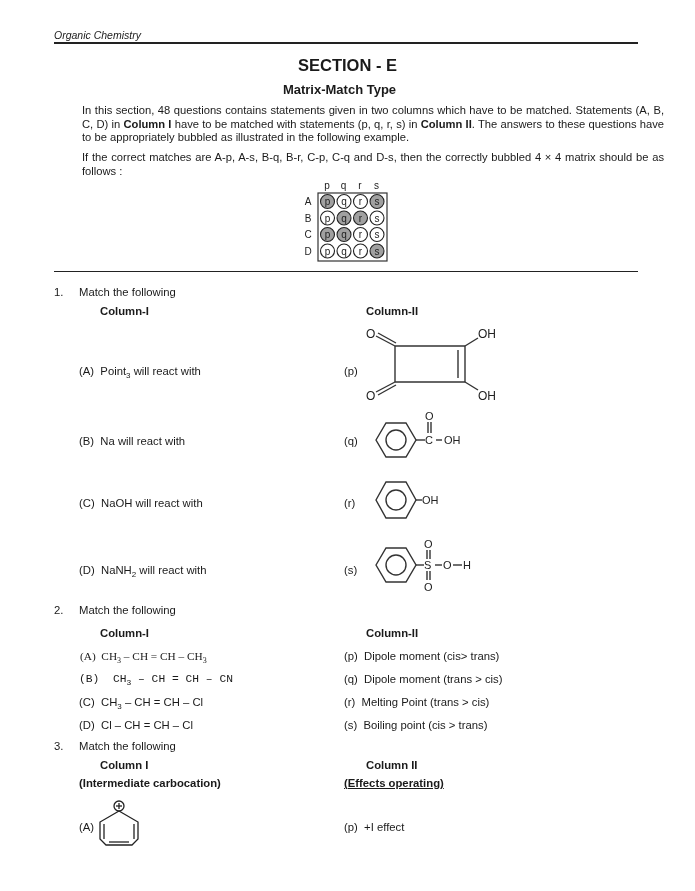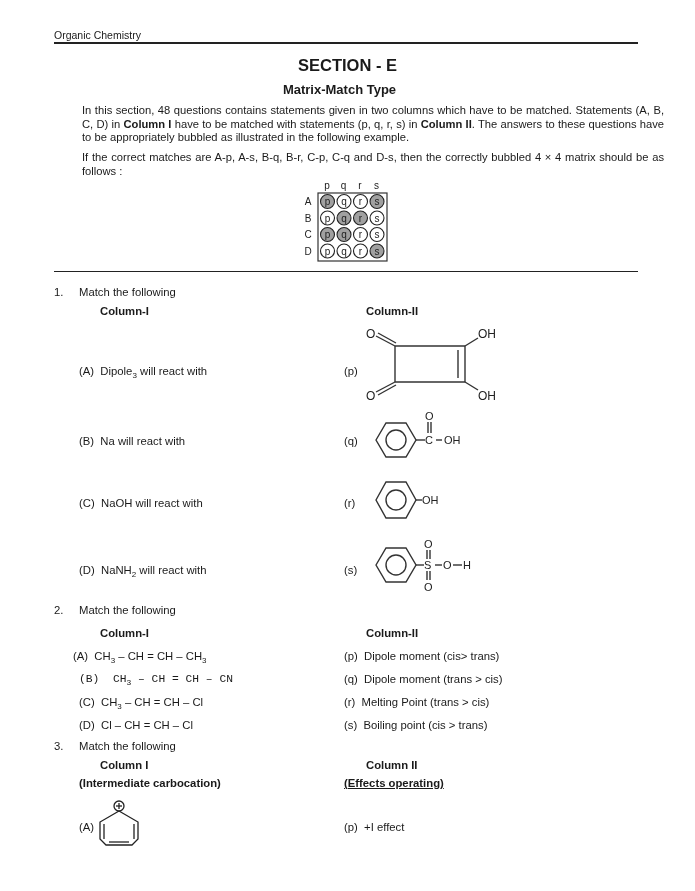--- a/index.html
+++ b/index.html
@@ -1,19 +1,19 @@
 <!DOCTYPE html>
 <html><head>
 <meta charset="utf-8">
 <style>
   * { box-sizing: border-box; margin: 0; padding: 0; }
   html, body { width: 695px; height: 891px; background: #ffffff; overflow: hidden; }
   body { position: relative; font-family: "Liberation Sans", sans-serif; color: #1a1a1a; font-size: 11.3px; }
   .abs { position: absolute; }
-  .header-title { left: 54px; top: 29px; font-size: 10.5px; }
+  .header-title { left: 54px; top: 29px; font-style: italic; font-size: 10.5px; }
   .header-rule { left: 54px; top: 42px; width: 584px; height: 2px; background: #222; }
   .section-title { left: 0; width: 695px; top: 56px; text-align: center; font-weight: bold; font-size: 16.5px; }
   .subtitle { left: 0; width: 679px; top: 82px; text-align: center; font-weight: bold; font-size: 13px; }
   .para { left: 54px; width: 582px; text-align: justify; line-height: 13.5px; font-size: 11.2px; margin-left: 28px; }
   .p1 { top: 104px; }
   .p2 { top: 151px; }
   .mid-rule { left: 54px; top: 271px; width: 584px; height: 1px; background: #222; }
   .qnum { left: 54px; }
   .qtext { left: 79px; }
   .colhead { font-weight: bold; }
@@ -81,21 +81,21 @@
 </div>
 
 <div class="abs mid-rule"></div>
 
 <div class="abs qnum" style="top:286px;">1.</div>
 <div class="abs qtext" style="top:286px;">Match the following</div>
 <div class="abs colhead" style="left:100px; top:305px;">Column-I</div>
 <div class="abs colhead" style="left:366px; top:305px;">Column-II</div>
 
 <div class="abs item" style="left:79px; top:365px;">
-  <span>(A)</span>&nbsp;&nbsp;<span>Dipole</span><sub>3</sub><span> will react with</span>
+  <span>(A)</span>&nbsp;&nbsp;<span>Point</span><sub>3</sub><span> will react with</span>
 </div>
 <div class="abs item" style="left:79px; top:435px;">
   <span>(B)</span>&nbsp;&nbsp;<span>Na will react with</span>
 </div>
 <div class="abs item" style="left:79px; top:497px;">
   <span>(C)</span>&nbsp;&nbsp;<span>NaOH will react with</span>
 </div>
 <div class="abs item" style="left:79px; top:564px;">
   <span>(D)</span>&nbsp;&nbsp;<span>NaNH</span><sub>2</sub><span> will react with</span>
 </div>
@@ -164,21 +164,21 @@
   <text x="77" y="30" font-size="11" fill="#222">O</text>
   <text x="97" y="30" font-size="11" fill="#222">H</text>
   <text x="58" y="52" font-size="11" fill="#222">O</text>
 </svg>
 
 <div class="abs qnum" style="top:604px;">2.</div>
 <div class="abs qtext" style="top:604px;">Match the following</div>
 <div class="abs colhead" style="left:100px; top:627px;">Column-I</div>
 <div class="abs colhead" style="left:366px; top:627px;">Column-II</div>
 
-<div class="abs item" style="left:73px; top:650px;">
+<div class="abs item" style="left:80px; top:650px;font-family:Liberation Serif, serif;">
   <span>(A)</span>&nbsp;&nbsp;<span>CH</span><sub>3</sub><span> – CH = CH – CH</span><sub>3</sub>
 </div>
 <div class="abs item" style="left:79px; top:673px;font-family:Liberation Mono, monospace;">
   <span>(B)</span>&nbsp;&nbsp;<span>CH</span><sub>3</sub><span> – CH = CH – CN</span>
 </div>
 <div class="abs item" style="left:79px; top:696px;">
   <span>(C)</span>&nbsp;&nbsp;<span>CH</span><sub>3</sub><span> – CH = CH – Cl</span>
 </div>
 <div class="abs item" style="left:79px; top:719px;">
   <span>(D)</span>&nbsp;&nbsp;<span>Cl – CH = CH – Cl</span>

